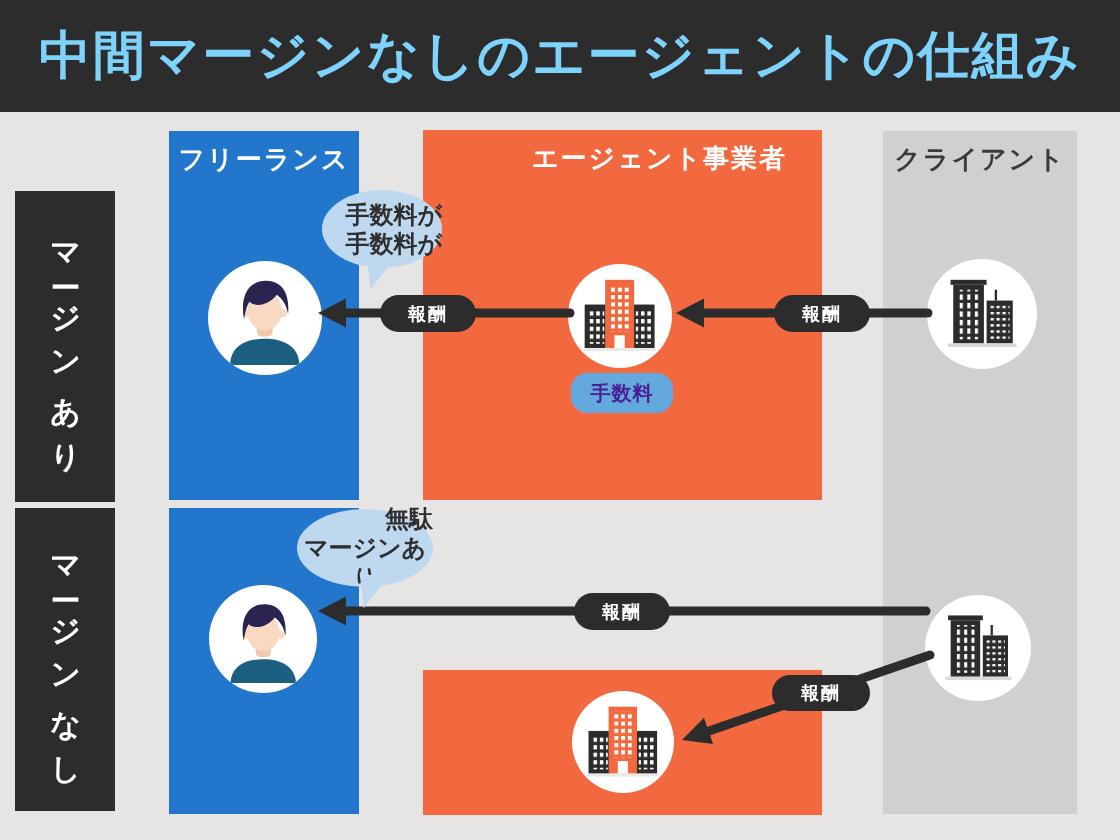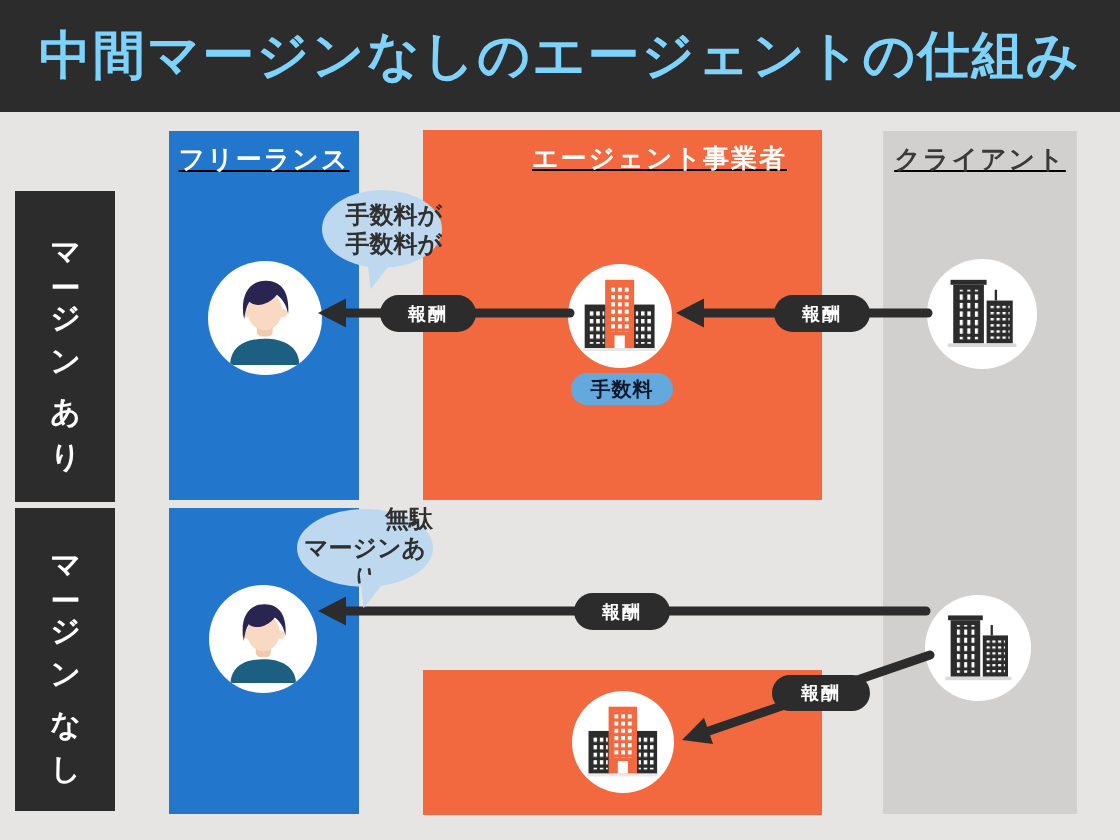--- a/index.html
+++ b/index.html
@@ -3,21 +3,21 @@
 <meta charset="utf-8">
 <style>
   html,body{margin:0;padding:0;background:#ffffff;}
   .canvas{position:relative;width:1120px;height:840px;background:#e6e5e3;overflow:hidden;
           font-family:"Liberation Sans",sans-serif;}
   
   .header{position:absolute;left:0;top:0;width:1120px;height:112px;background:#2d2c2c;
           display:flex;align-items:center;justify-content:center;z-index:5;}
   .header .title{color:#7dd3fc;font-size:52px;font-weight:900;letter-spacing:2px;white-space:nowrap;}
   
-  .col{position:absolute;z-index:0;text-decoration:underline;}
+  .col{position:absolute;z-index:0;}
   .col-head{width:100%;text-align:center;font-size:26px;font-weight:800;letter-spacing:2px;padding-top:11px;}
   #col-free-top{left:169px;top:131px;width:190px;height:369px;background:#2277cc;}
   #col-free-bot{left:169px;top:508px;width:190px;height:306px;background:#2277cc;}
   #col-agent-top{left:423px;top:130px;width:399px;height:370px;background:#f2693f;}
   #col-agent-bot{left:423px;top:670px;width:399px;height:145px;background:#f2693f;}
   #col-client-top{left:883px;top:131px;width:194px;height:395px;background:#d1d0ce;}
   #col-client-bot{left:883px;top:508px;width:194px;height:306px;background:#d1d0ce;}
   
   .row-label{position:absolute;left:15px;width:100px;background:#2d2c2c;z-index:1;
              display:flex;align-items:center;justify-content:center;}
@@ -39,22 +39,22 @@
   #arrow-layer line{stroke:#2d2c2c;stroke-width:9;stroke-linecap:round;}
   #arrow-layer polygon{fill:#2d2c2c;}
   
   .pill{position:absolute;background:#2d2c2c;color:#ffffff;z-index:4;border-radius:19px;
         display:flex;align-items:center;justify-content:center;font-size:18px;font-weight:800;letter-spacing:2px;}
   #pill-1{left:380px;top:295px;width:96px;height:37px;}
   #pill-2{left:774px;top:295px;width:96px;height:37px;}
   #pill-3{left:574px;top:593px;width:96px;height:37px;}
   #pill-4{left:772px;top:675px;width:98px;height:36px;}
   
-  .fee-badge{position:absolute;left:571px;top:373px;width:102px;height:32px;background:#63a9de;
-             border-radius:16px;color:#0f172a;font-size:20px;font-weight:800;letter-spacing:1px;
+  .fee-badge{position:absolute;left:571px;top:373px;width:102px;height:40px;background:#63a9de;
+             border-radius:16px;color:#4c1d95;font-size:20px;font-weight:800;letter-spacing:1px;
              display:flex;align-items:center;justify-content:center;z-index:4;}
   
   .bubble{position:absolute;background:#bed9ef;border-radius:50%;z-index:4;color:#2f2f2f;
           display:flex;flex-direction:column;align-items:flex-end;justify-content:center;
           font-size:24px;font-weight:800;line-height:1.22;text-align:center;}
   .bubble::after{content:"";position:absolute;bottom:-22px;width:28px;height:34px;background:#bed9ef;
           clip-path:polygon(0 0,100% 0,45% 100%);transform:rotate(14deg);}
   #bubble-top{left:322px;top:190px;width:120px;height:78px;}
   #bubble-top::after{left:40px;}
   #bubble-bot{left:297px;top:509px;width:136px;height:78px;}

